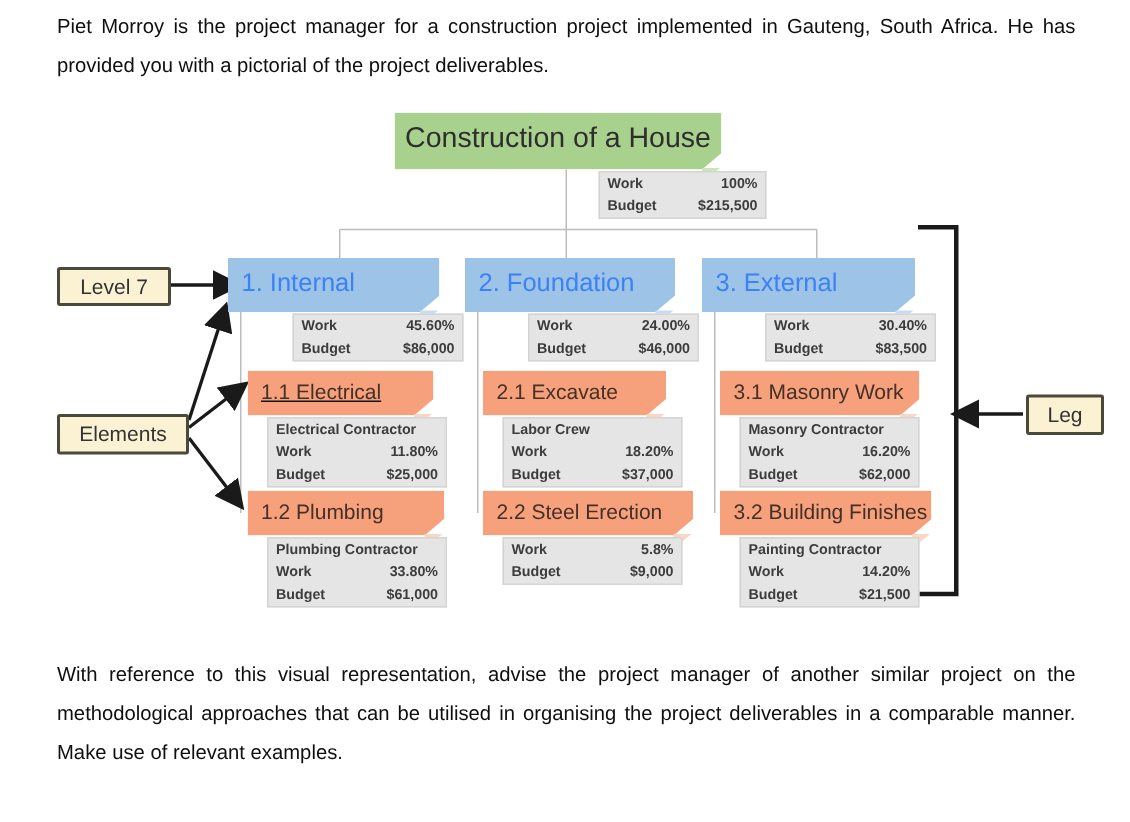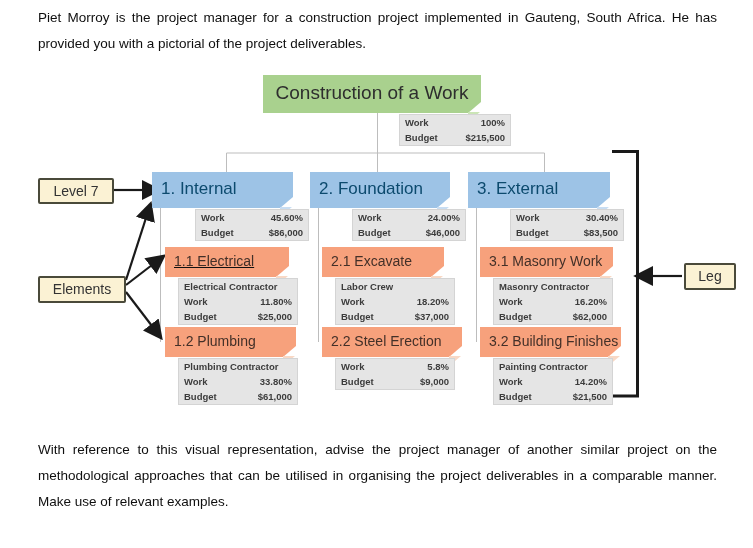--- a/index.html
+++ b/index.html
@@ -10,21 +10,21 @@
   .para .line { height:26px; line-height:26px; white-space:nowrap; }
   .para .line.j { white-space:normal; text-align:justify; text-align-last:justify; height:26px; overflow:hidden; }
 
   
   .note { position:absolute; z-index:2; }
   .note-bg { position:absolute; inset:0;
              clip-path: polygon(0 0, 100% 0, 100% calc(100% - 11px), calc(100% - 13px) 100%, 0 100%); }
   .note-flap { position:absolute; width:0; height:0; right:1px; bottom:-9px;
                border-top:10px solid #ccc; border-right:12px solid transparent; }
   .note-title { position:relative; display:block; padding-left:9px; white-space:nowrap;
-                color:#0c4a6e; z-index:1; }
+                color:#3b82f6; z-index:1; }
 
   .root .note-bg   { background:#A9D18E; }
   .root .note-flap { border-top-color:#CBE5B6; }
   .root .note-title{ text-align:center; padding-left:0; font-size:19px; line-height:36px; color:#2e2e2e; }
 
   .lvl1 .note-bg   { background:#9DC3E6; }
   .lvl1 .note-flap { border-top-color:#C8DDF2; }
   .lvl1 .note-title{ font-size:17px; line-height:34px; }
 
   .elem .note-bg   { background:#F7A17C; }
@@ -67,21 +67,21 @@
     <path d="M126 285 L152 265" marker-end="url(#ah)"></path>
     <path d="M126 292 L152 326" marker-end="url(#ah)"></path>
     <path d="M682 276 L651 276" marker-end="url(#ah)"></path>
   </g>
 
   <path fill="none" stroke="#1a1a1a" stroke-width="3" d="M612 151.5 H637.5 M637.5 150 V397.5 M639 396 H608"></path>
 </svg>
 
 <div class="note root" style="left:263px; top:75px; width:218px; height:38px;">
   <div class="note-bg"></div>
-  <span class="note-title">Construction of a Work</span>
+  <span class="note-title">Construction of a House</span>
   <i class="note-flap"></i>
 </div>
 <div class="stats" style="left:399px; top:114px; width:110px;">
   <div class="row">
       <span>Work</span>
       <span>100%</span>
     </div>
   <div class="row">
       <span>Budget</span>
       <span>$215,500</span>

